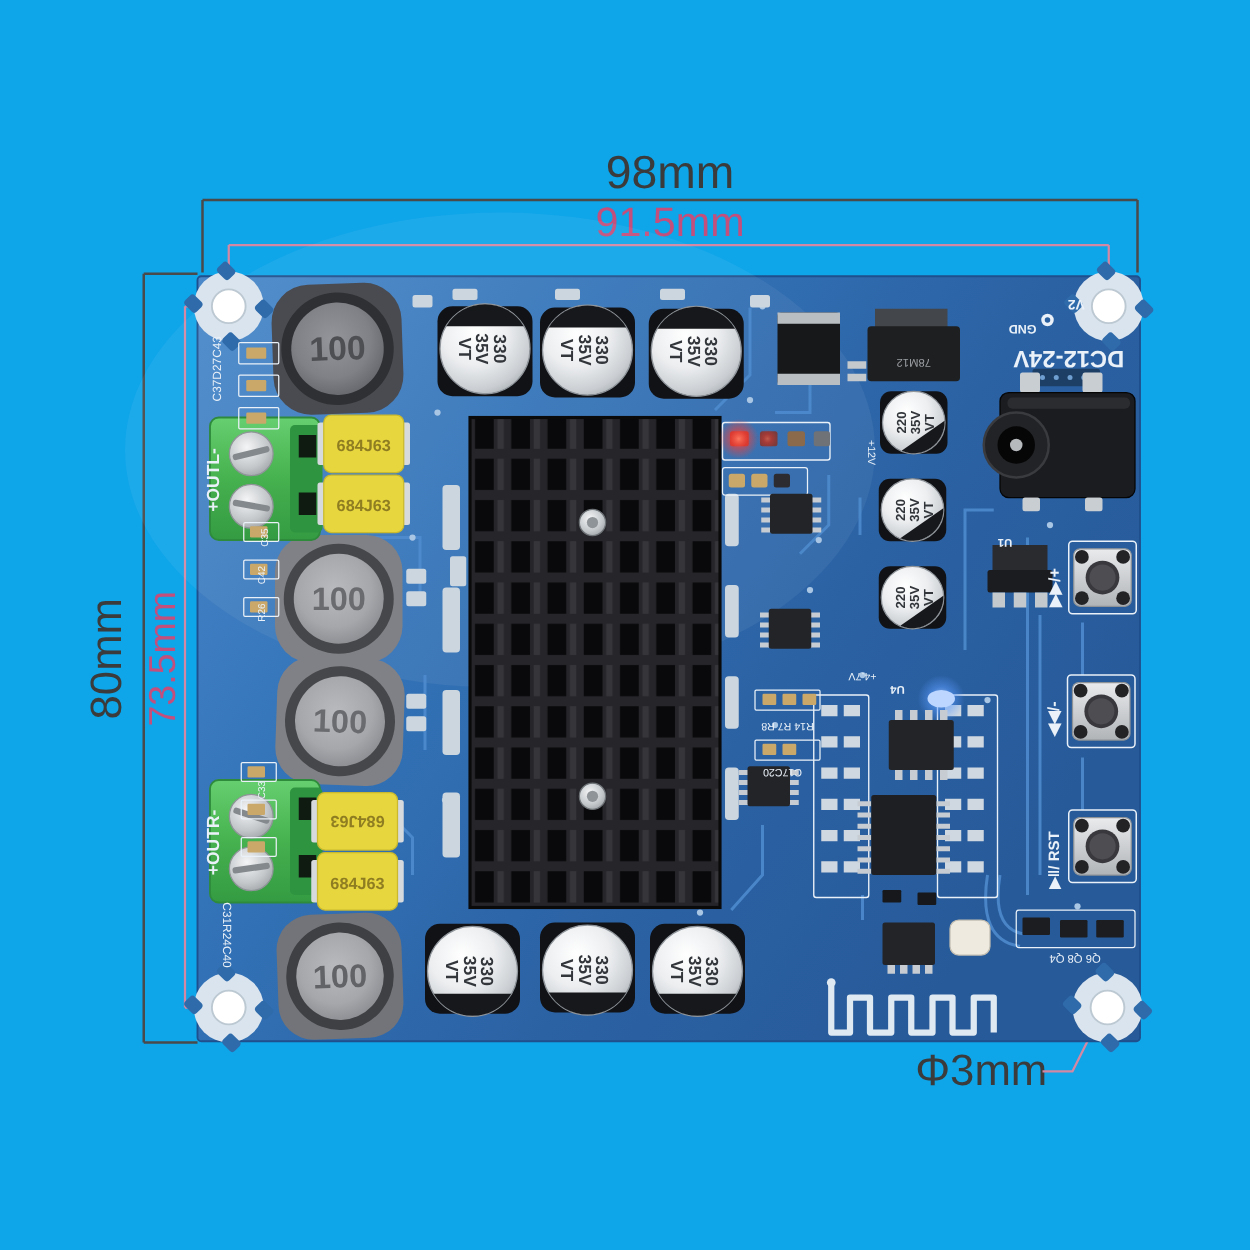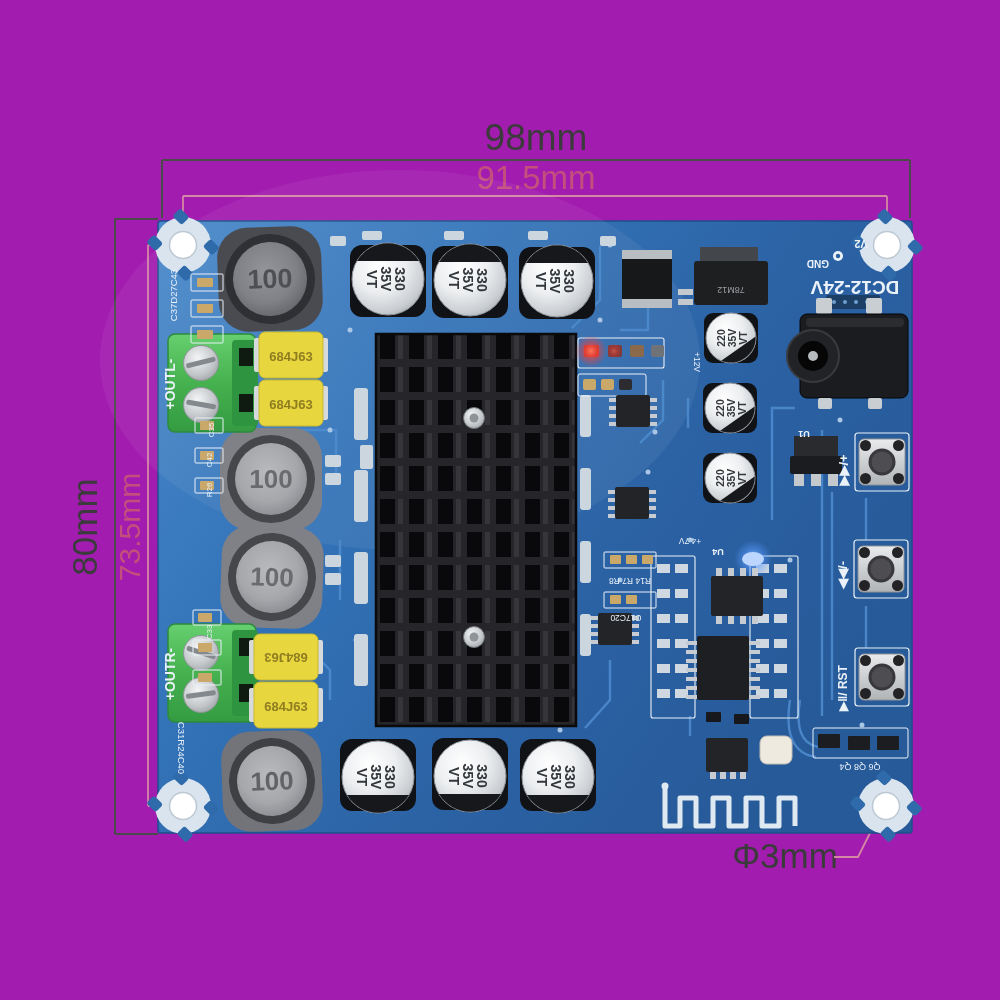--- a/index.html
+++ b/index.html
@@ -1,16 +1,16 @@
 <!DOCTYPE html>
 <html><head>
 <meta charset="utf-8">
 <style>
   html,body{margin:0;padding:0;background:#fff;}
-  .stage{position:relative;width:1000px;height:1000px;background:#a21caf;overflow:hidden;}
+  .stage{position:relative;width:1000px;height:1000px;background:#0ea5e9;overflow:hidden;}
   svg{display:block;}
   text{font-family:"Liberation Sans", sans-serif;}
   .dim-black{fill:#3b3b3b;}
   .dim-pink{fill:#c34f7d;}
   .silk{fill:#eaf1f8;}
 </style>
 </head>
 <body>
 
 <div class="stage">

